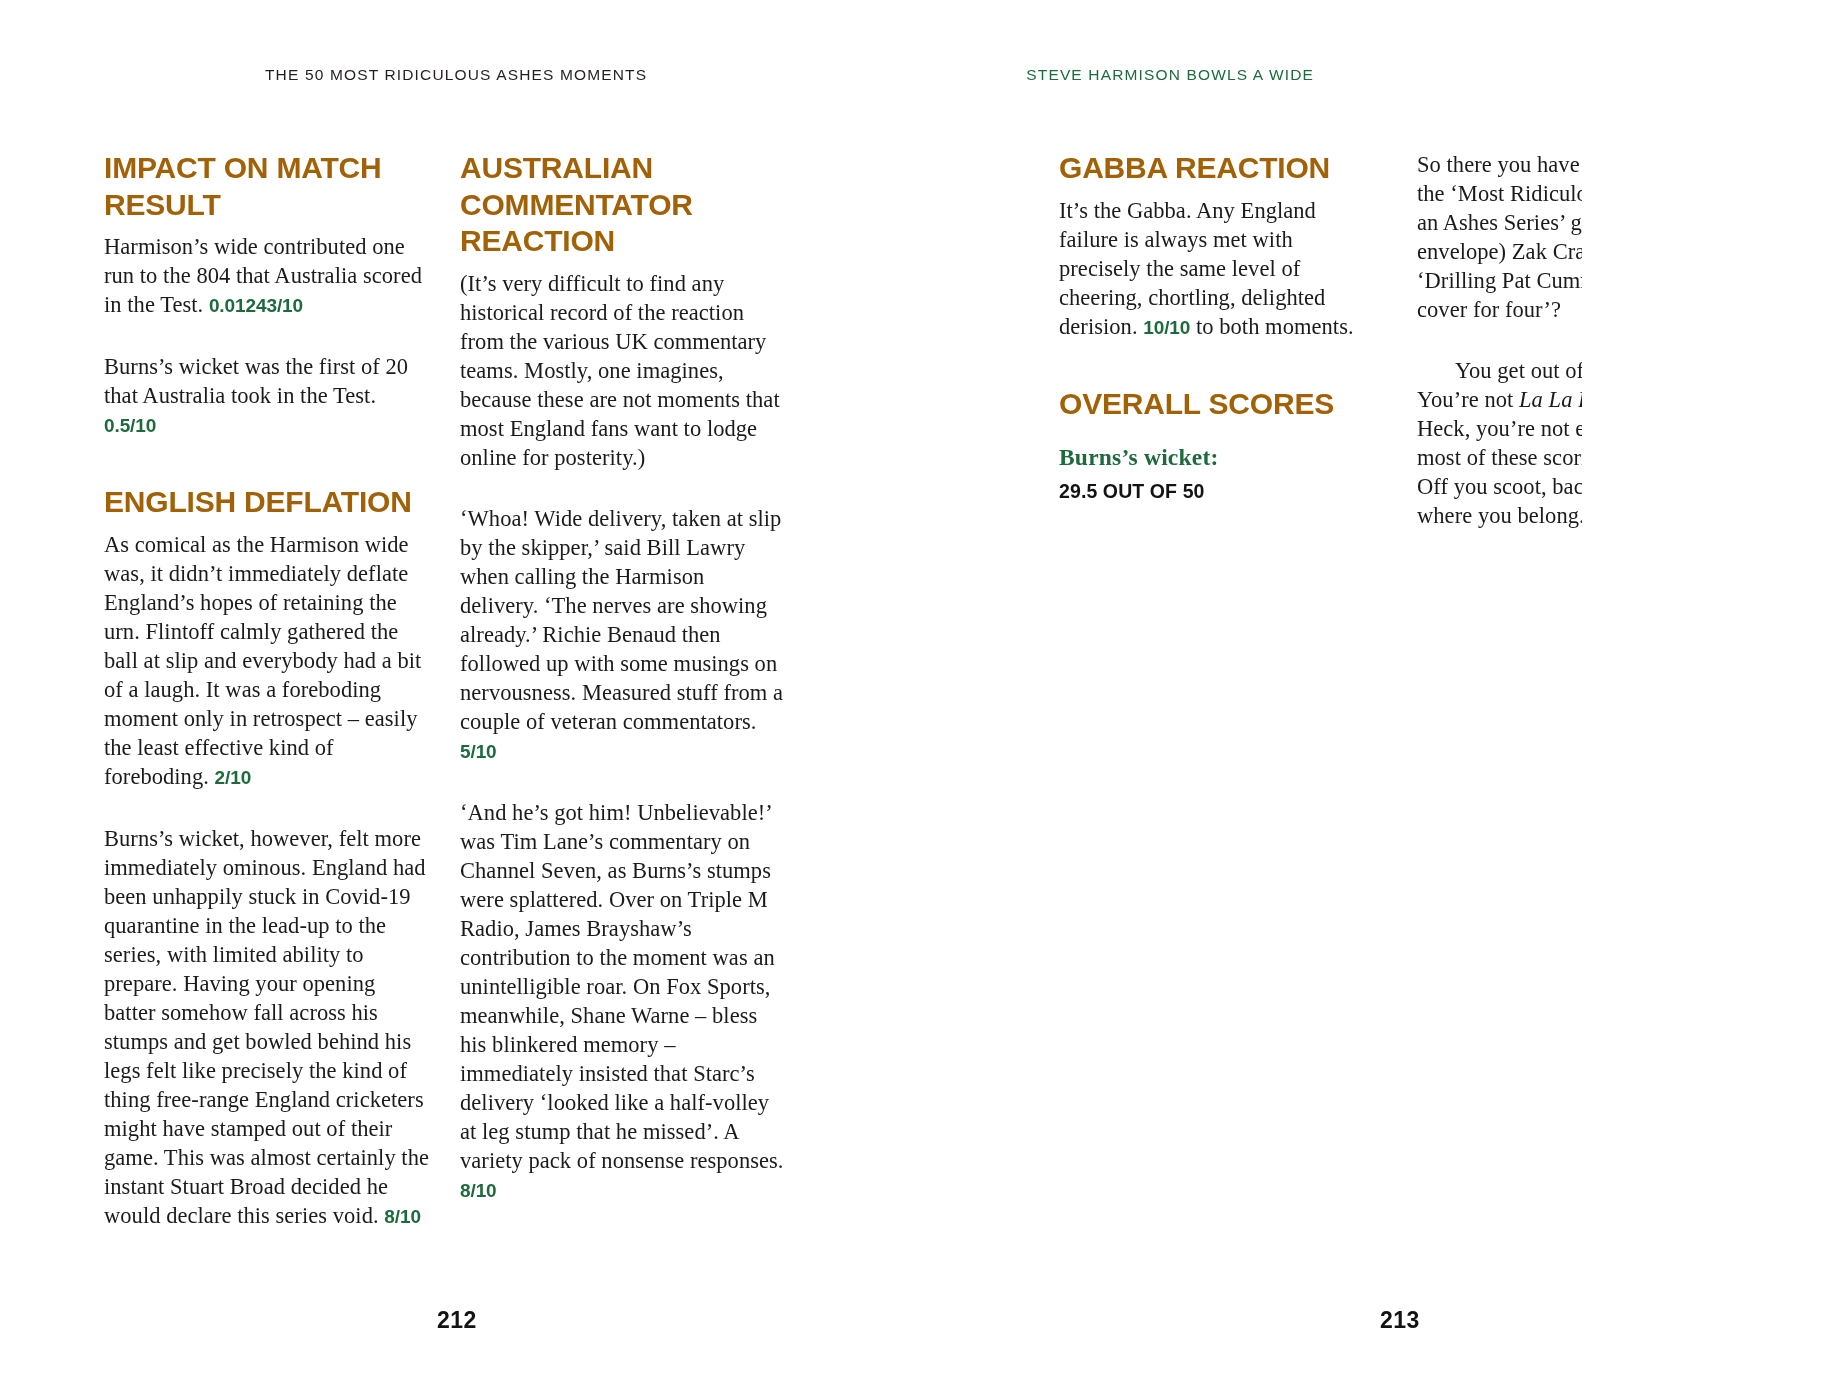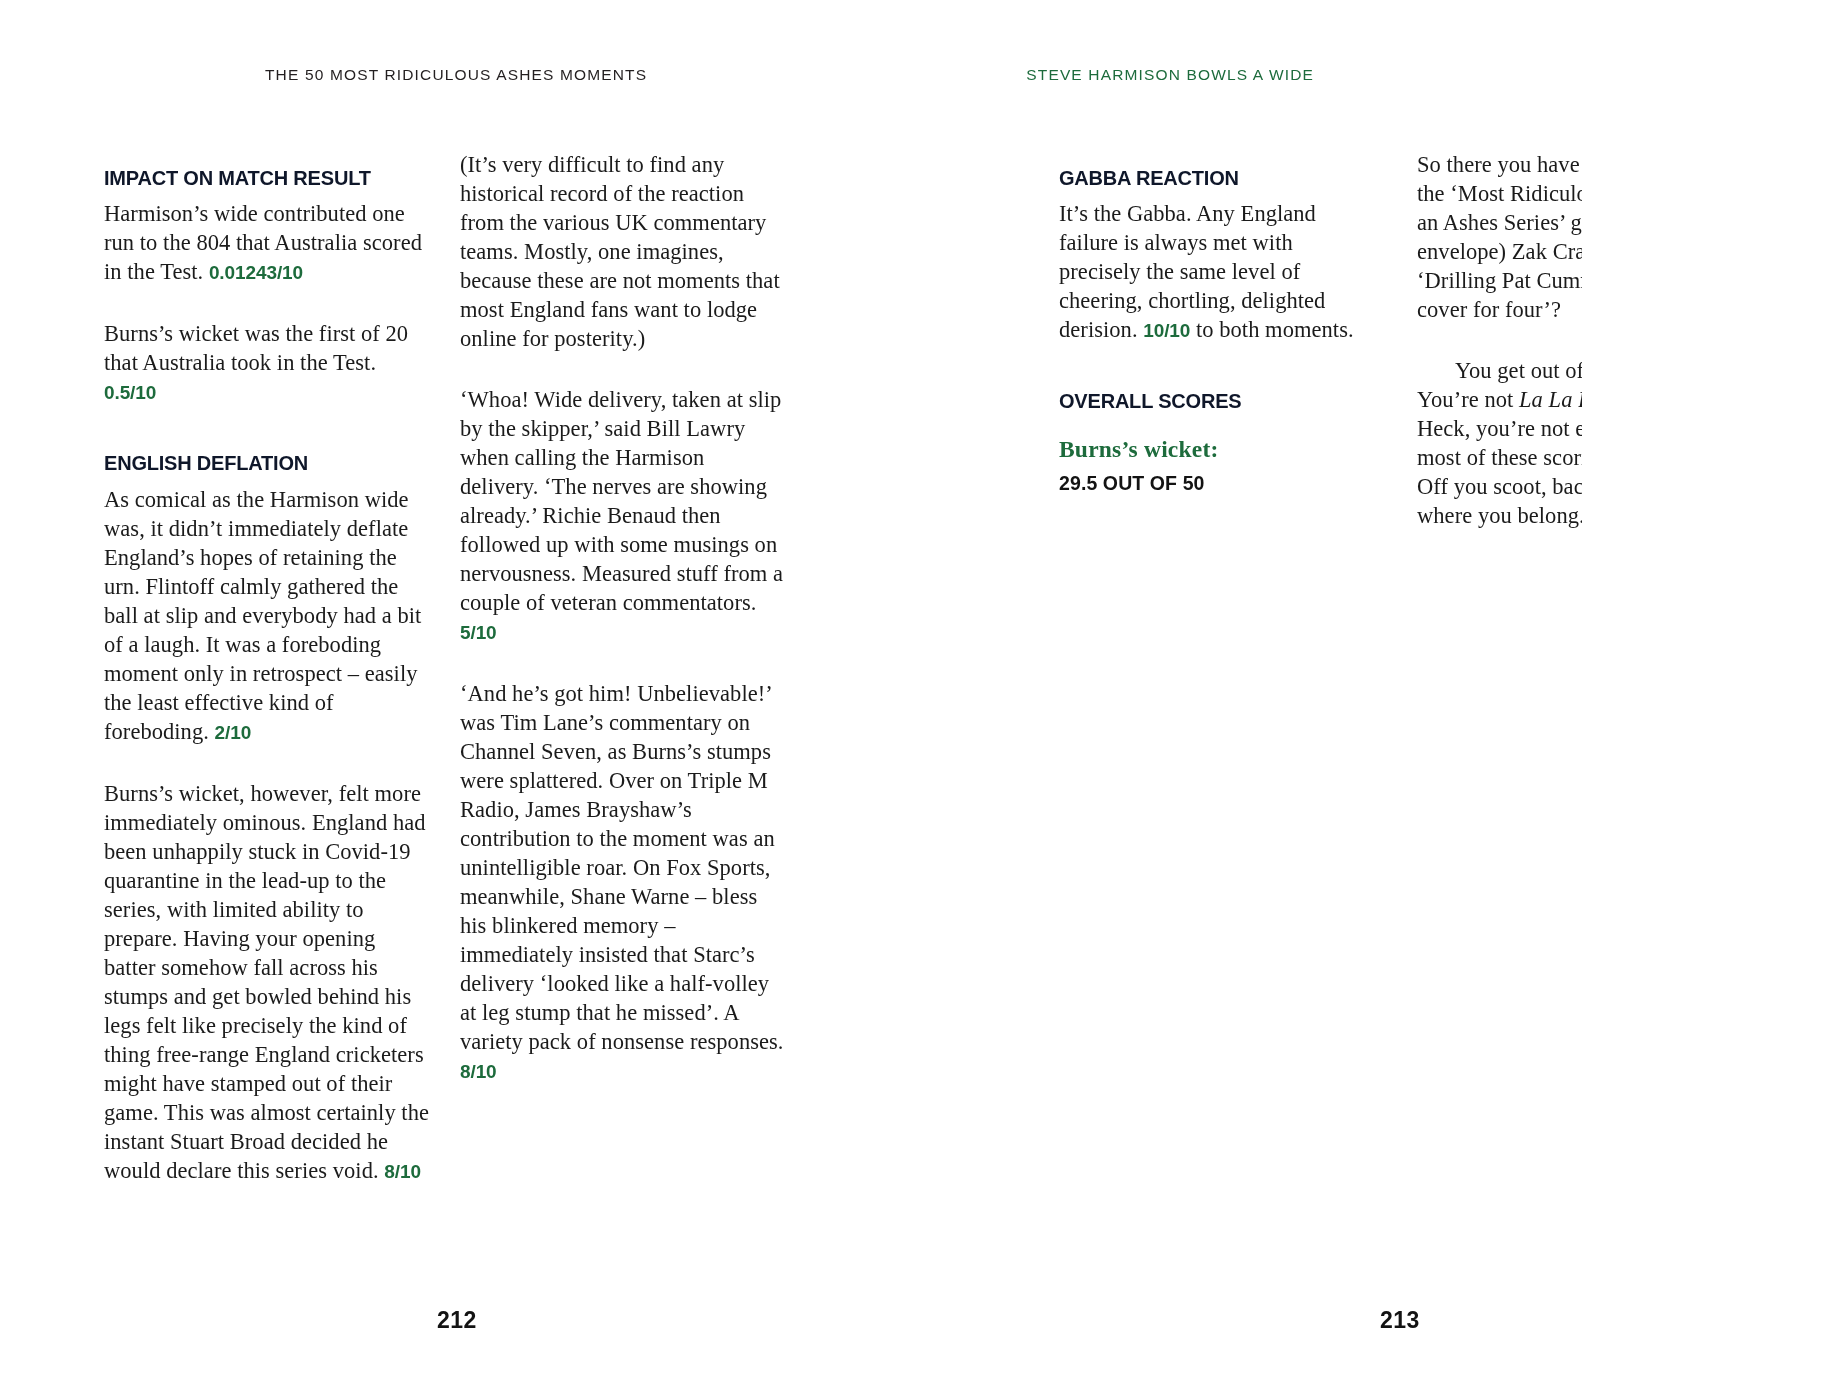--- a/index.html
+++ b/index.html
@@ -42,25 +42,25 @@
   }
   .col-1 { left: 104px; }
   .col-2 { left: 460px; }
   .col-3 { left: 1059px; width: 320px; }
   .col-4 { left: 1417px; width: 322px; }
 
   
   h2.sec {
     font-family: "Liberation Sans", sans-serif;
     font-weight: bold;
-    font-size: 20px;
+    font-size: 30px;
     line-height: 1.22;
     letter-spacing: -0.2px;
-    color: #0f172a;
-    margin: 16px 0 9px 0;
+    color: #a16207;
+    margin: 0 0 9px 0;
   }
   h2.sec.spaced { margin-top: 44px; }
 
   
   p.body {
     font-family: "Liberation Serif", serif;
     font-size: 22.5px;
     line-height: 29px;
     color: #1b1b1b;
     margin: 0;
@@ -130,20 +130,21 @@
 
     <h2 class="sec spaced">ENGLISH DEFLATION</h2>
 
     <p class="body"><span>As comical as the Harmison wide was, it didn’t immediately deflate England’s hopes of retaining the urn. Flintoff calmly gathered the ball at slip and everybody had a bit of a laugh. It was a foreboding moment only in retrospect – easily the least effective kind of foreboding. </span><span class="score">2/10</span></p>
 
     <p class="body"><span>Burns’s wicket, however, felt more immediately ominous. England had been unhappily stuck in Covid-19 quarantine in the lead-up to the series, with limited ability to prepare. Having your opening batter somehow fall across his stumps and get bowled behind his legs felt like precisely the kind of thing free-range England cricketers might have stamped out of their game. This was almost certainly the instant Stuart Broad decided he would declare this series void. </span><span class="score">8/10</span></p>
   </div>
 
   <div class="col col-2">
 
+    <h2 class="sec"><span>AUSTRALIAN</span><br><span>COMMENTATOR REACTION</span></h2>
 
     <p class="body">(It’s very difficult to find any historical record of the reaction from the various UK commentary teams. Mostly, one imagines, because these are not moments that most England fans want to lodge online for posterity.)</p>
 
     <p class="body"><span>‘Whoa! Wide delivery, taken at slip by the skipper,’ said Bill Lawry when calling the Harmison delivery. ‘The nerves are showing already.’ Richie Benaud then followed up with some musings on nervousness. Measured stuff from a couple of veteran commentators. </span><span class="score">5/10</span></p>
 
     <p class="body"><span>‘And he’s got him! Unbelievable!’ was Tim Lane’s commentary on Channel Seven, as Burns’s stumps were splattered. Over on Triple M Radio, James Brayshaw’s contribution to the moment was an unintelligible roar. On Fox Sports, meanwhile, Shane Warne – bless his blinkered memory – immediately insisted that Starc’s delivery ‘looked like a half-volley at leg stump that he missed’. A variety pack of nonsense responses. </span><span class="score">8/10</span></p>
   </div>
 
   <div class="col col-3">
 

